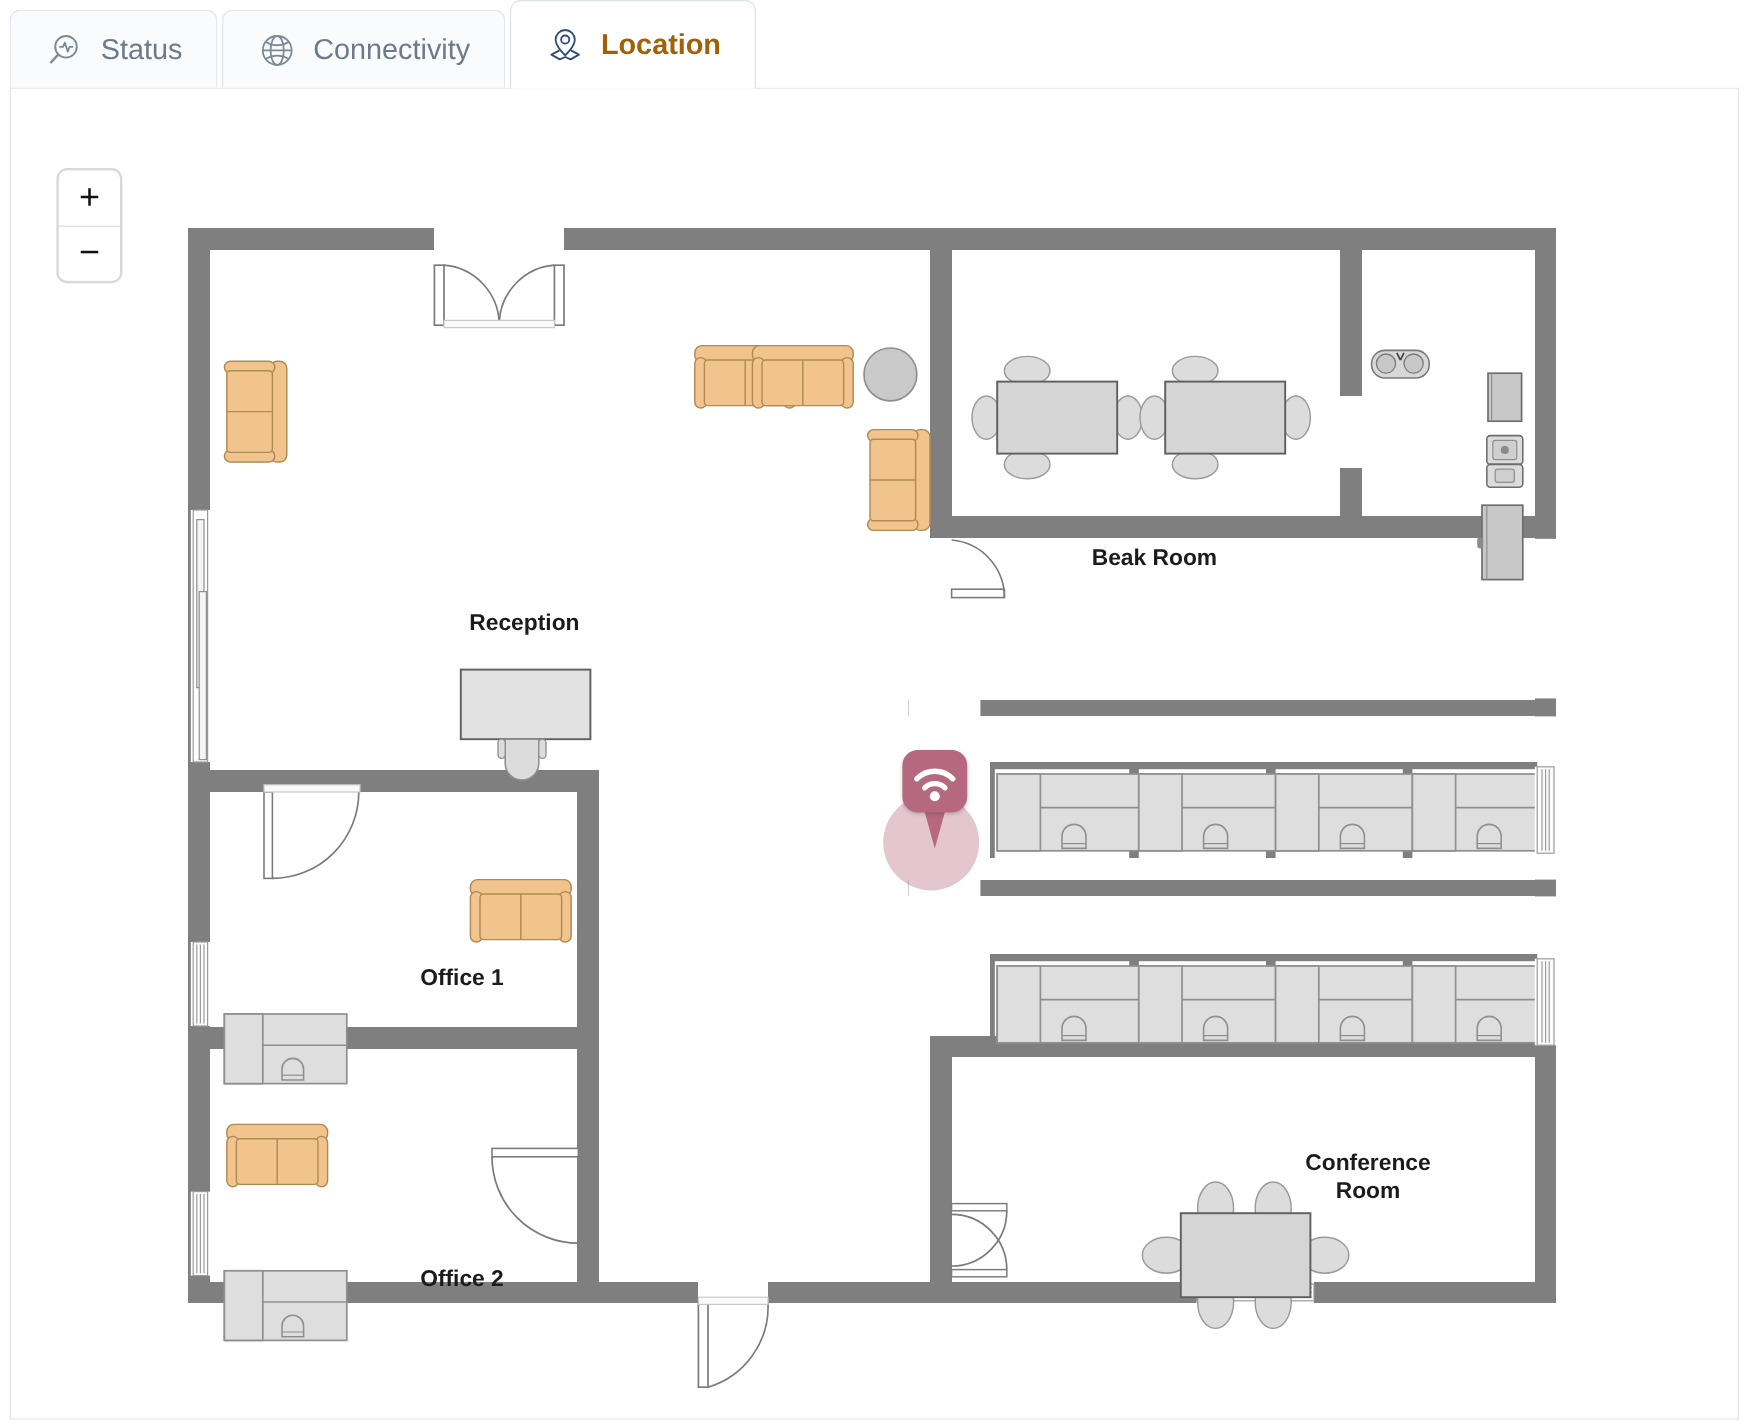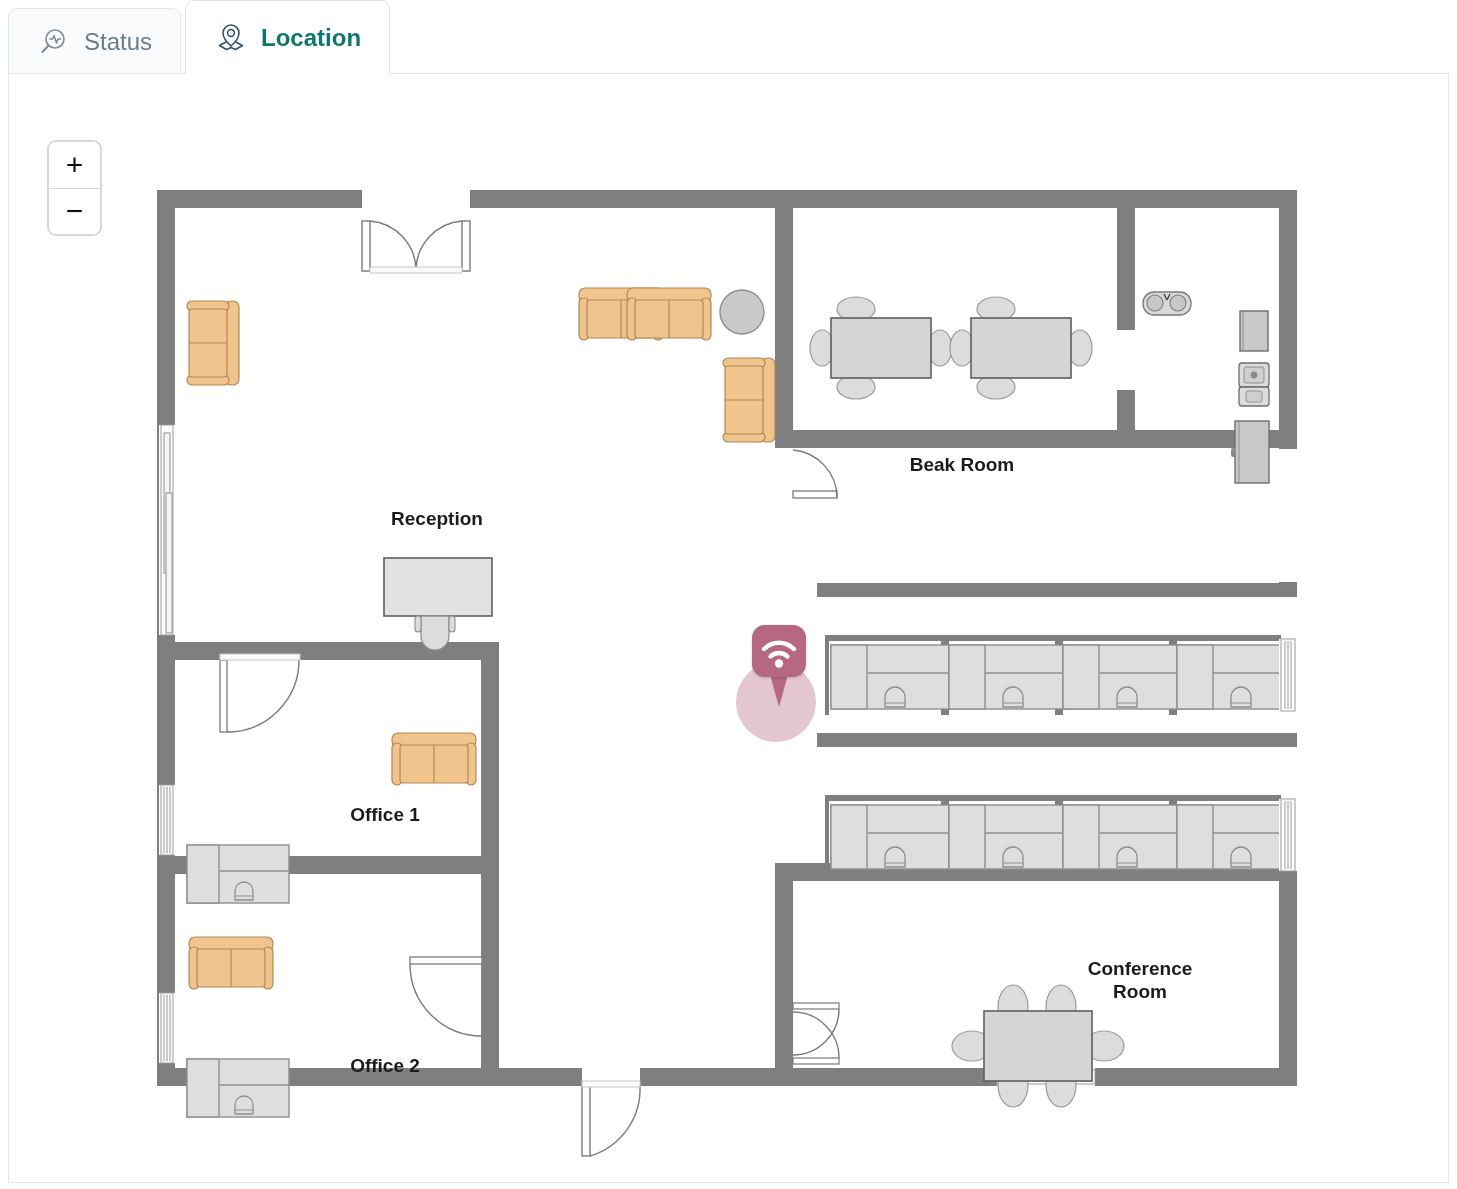--- a/index.html
+++ b/index.html
@@ -28,21 +28,21 @@
     border-bottom: none;
     border-radius: 9px 9px 0 0;
     background: #fafbfc;
     color: #6b7a8c;
     font-size: 24px;
     cursor: pointer;
     margin-right: 4px;
   }
   .tab.active {
     background: #ffffff;
-    color: #0f766e;
+    color: #a16207;
     font-weight: bold;
     height: 74px;
     border-color: #dfe3e8;
     z-index: 3;
   }
   .tab .icn { display: flex; align-items: center; justify-content: center; width: 34px; height: 34px; }
   .tab svg { display: block; }
 
   
   .canvas {
@@ -120,20 +120,32 @@
       <span class="icn">
         <svg width="32" height="32" viewBox="0 0 32 32" fill="none" stroke="#7b8a9b" stroke-width="1.6">
           <circle cx="17" cy="13" r="9"></circle>
           <line x1="10.5" y1="19.5" x2="4" y2="26.5" stroke-width="2"></line>
           <polyline points="12,13 14.5,13 16,9.5 18.5,17 20,13 22.5,13" stroke-width="1.5" stroke-linejoin="round" stroke-linecap="round"></polyline>
         </svg>
       </span>
       <span>Status</span>
     </div>
 
+    <div class="tab">
+      <span class="icn">
+        <svg width="32" height="32" viewBox="0 0 32 32" fill="none" stroke="#7b8a9b" stroke-width="1.5">
+          <circle cx="16" cy="16" r="12"></circle>
+          <ellipse cx="16" cy="16" rx="5.5" ry="12"></ellipse>
+          <line x1="4" y1="16" x2="28" y2="16"></line>
+          <path d="M6.5 9 A 18 18 0 0 0 25.5 9"></path>
+          <path d="M6.5 23 A 18 18 0 0 1 25.5 23"></path>
+        </svg>
+      </span>
+      <span>Connectivity</span>
+    </div>
 
     <div class="tab active">
       <span class="icn">
         <svg width="32" height="32" viewBox="0 0 32 32" fill="none" stroke="#2e4d74" stroke-width="1.5">
           <path d="M16 3 C11.6 3 8 6.6 8 11 C8 17 16 24 16 24 C16 24 24 17 24 11 C24 6.6 20.4 3 16 3 Z"></path>
           <circle cx="16" cy="11" r="3.4"></circle>
           <path d="M11.2 20 L4.5 23.5 L11.5 27.5 L16 25.5 L20.5 27.5 L27.5 23.5 L20.8 20" stroke-linejoin="round"></path>
         </svg>
       </span>
       <span>Location</span>

